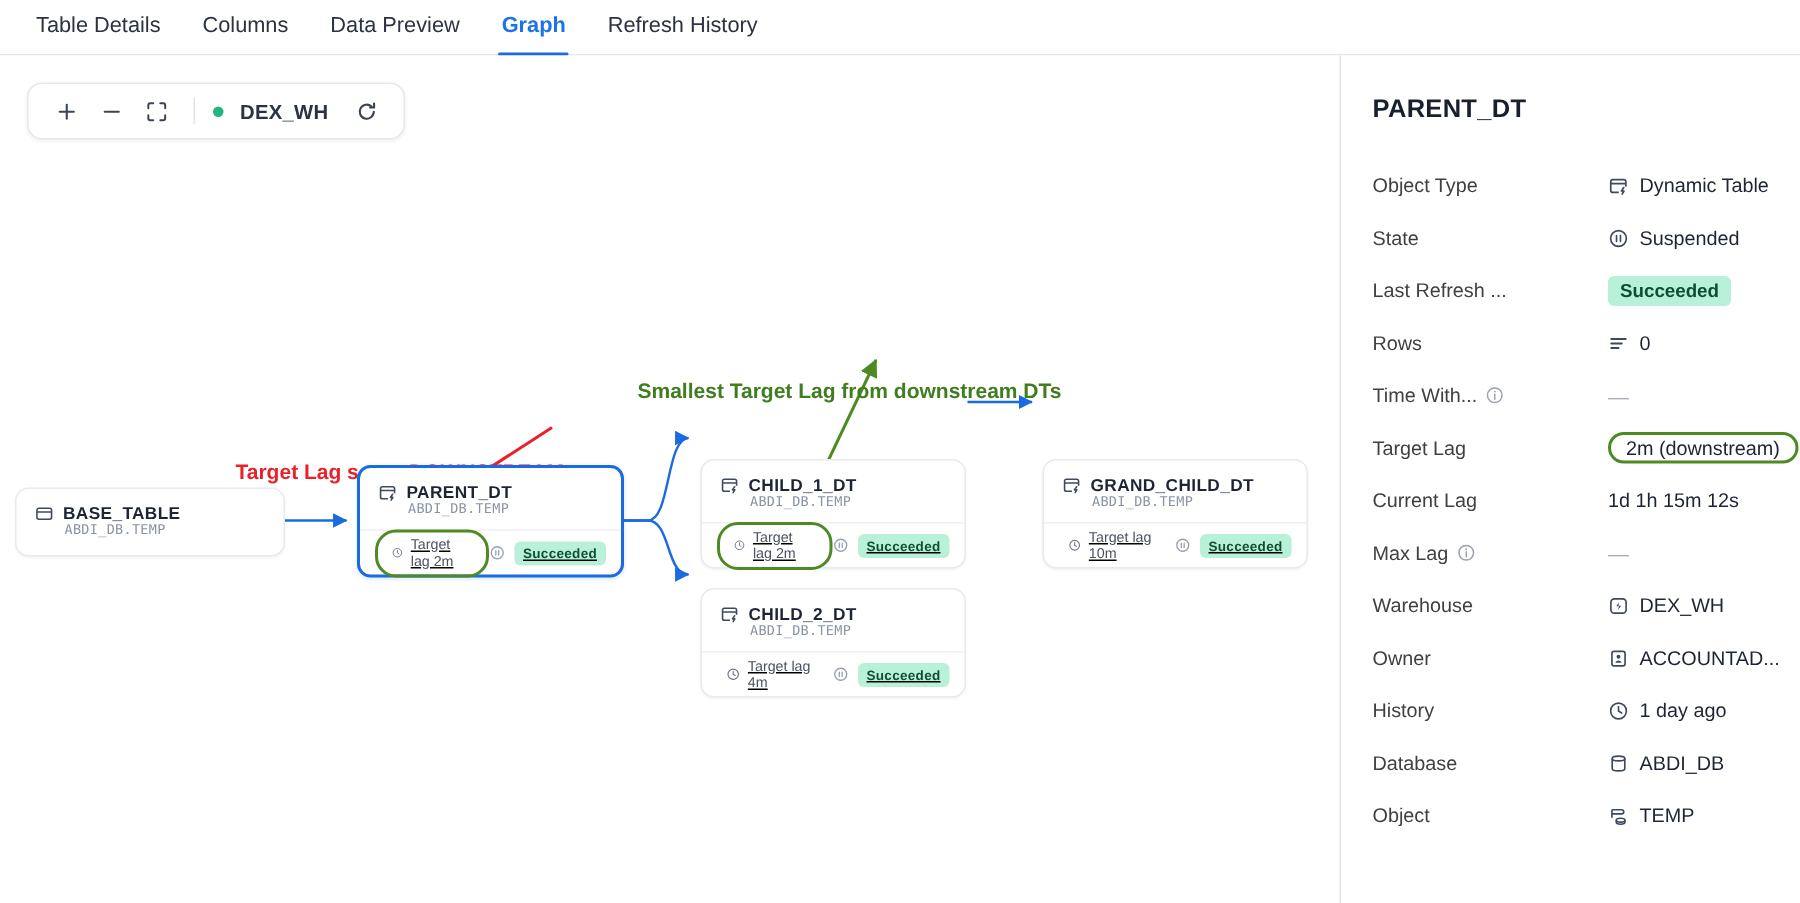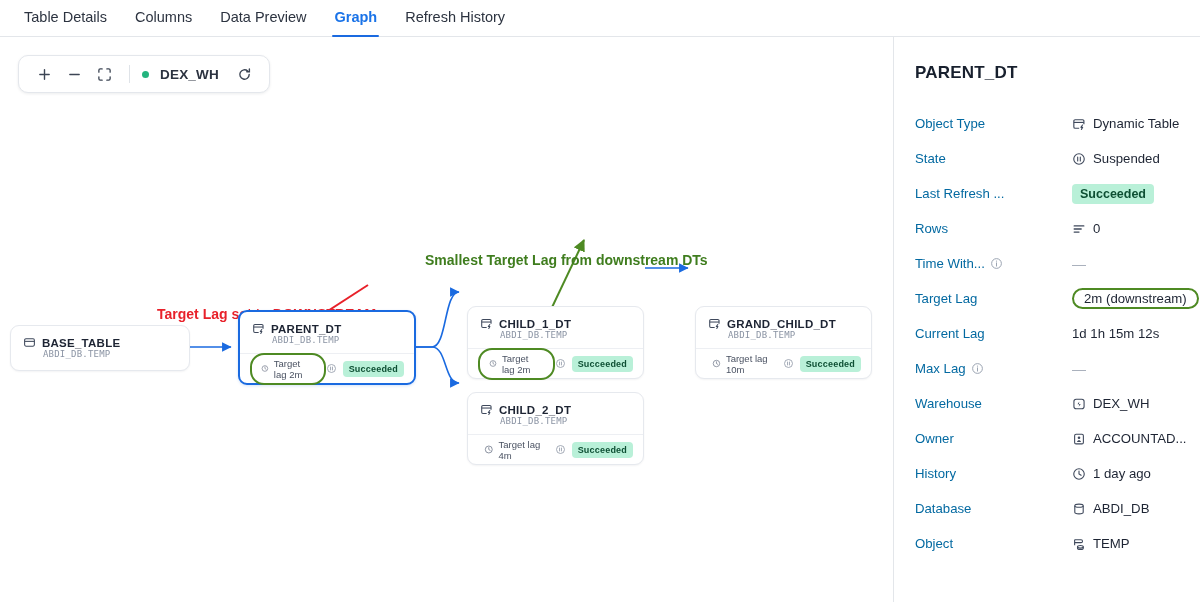--- a/index.html
+++ b/index.html
@@ -62,20 +62,21 @@
   .node-title-row { display: flex; align-items: center; gap: 6px; }
   .node-title { font-size: 11.5px; font-weight: 700; color: #1d2433; letter-spacing: .25px; }
   .node-sub {
     font-family: "DejaVu Sans Mono", monospace;
     font-size: 9px; color: #8a93a3; margin-left: 20px; margin-top: 0; letter-spacing: .2px;
   }
   .node-body {
     border-top: 1px solid #edeff3;
     height: 30px; display: flex; align-items: center; justify-content: space-between;
     padding: 0 10px 0 10px;
+    text-decoration: underline;
   }
   .lag { display: flex; align-items: center; gap: 5px; font-size: 9.5px; color: #4a5262; padding: 3px 6px; }
   .lag.ring { border: 2px solid #4e8a23; border-radius: 14px; padding: 3px 9px; }
   .stat { display: flex; align-items: center; gap: 6px; }
   .badge {
     background: #b9f0d8; color: #0d4f33; font-size: 9px; font-weight: 700;
     padding: 3px 6px; border-radius: 4px; letter-spacing: .2px;
   }
   .pause-ico { color: #99a1ae; display: flex; }
 
@@ -87,21 +88,21 @@
   .anno.green { color: #3f7d1e; left: 425px; top: 215px; }
 
   
   .panel {
     position: absolute; top: 37px; left: 893px; width: 307px; height: 565px;
     border-left: 1px solid #e3e6ea; background: #fff; padding: 26px 0 0 21px;
   }
   .panel-title { font-size: 17px; font-weight: 700; color: #18202e; letter-spacing: .2px; }
   .rows { margin-top: 23px; }
   .prow { display: flex; align-items: center; height: 35px; }
-  .plabel { width: 157px; font-size: 13.2px; color: #0369a1; display: flex; align-items: center; gap: 5px; }
+  .plabel { width: 157px; font-size: 13.2px; color: #404040; display: flex; align-items: center; gap: 5px; }
   .pval { font-size: 13.2px; color: #1d2433; display: flex; align-items: center; gap: 7px; }
   .pval .dash { color: #aab1bd; font-size: 14px; }
   .pval.ringed { border: 2px solid #4e8a23; border-radius: 15px; padding: 1px 10px; }
   .pbadge {
     background: #b9f0d8; color: #0d4f33; font-size: 12.5px; font-weight: 700;
     padding: 3px 8px; border-radius: 4px;
   }
   .ico { color: #3f495c; display: flex; align-items: center; }
   .ico-muted { color: #98a1b0; display: flex; align-items: center; }
 </style>

